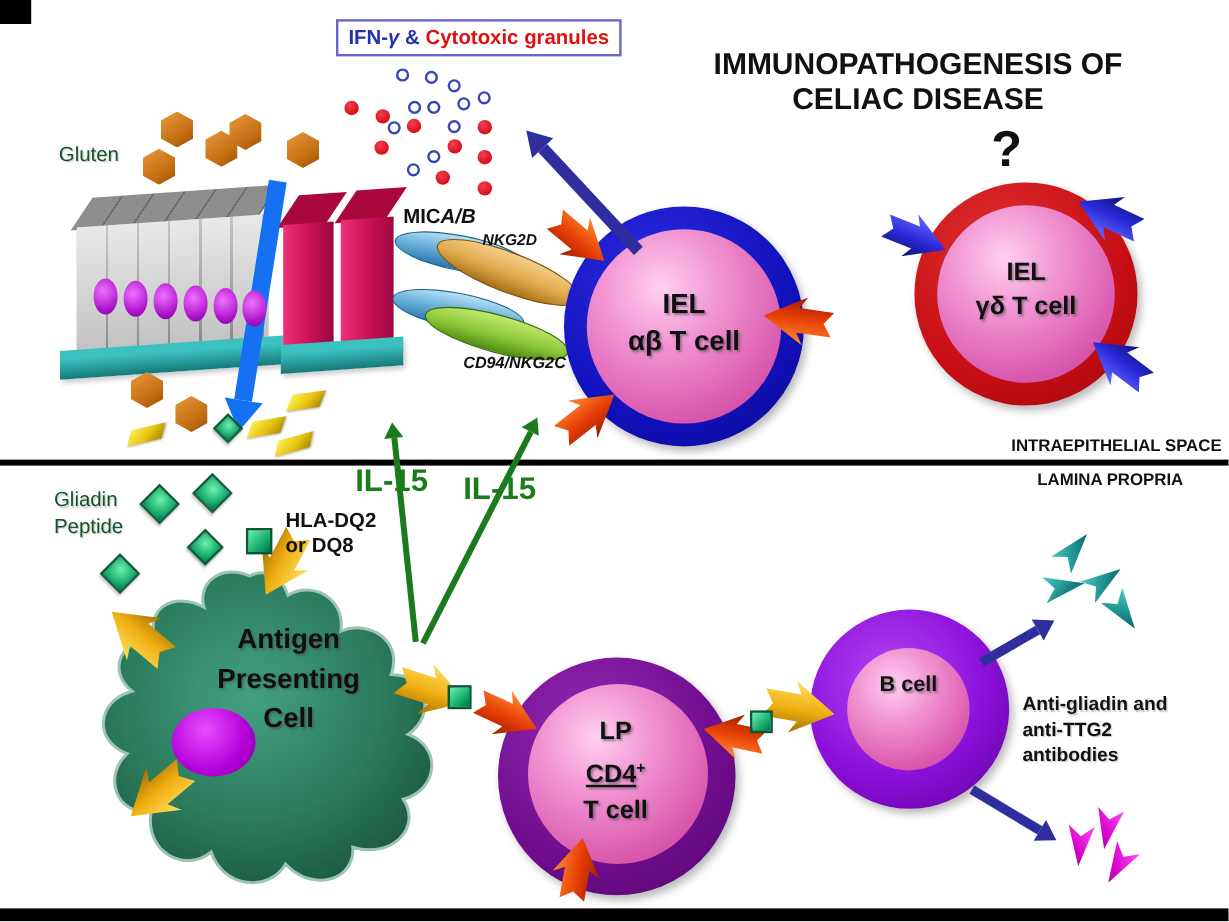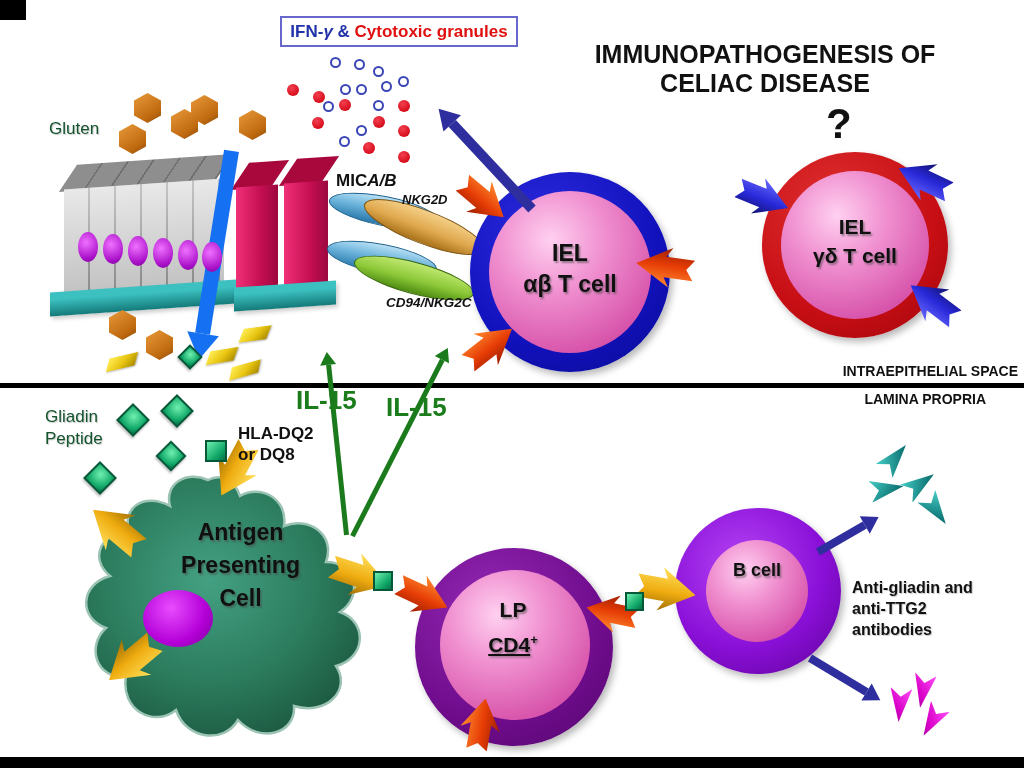--- a/index.html
+++ b/index.html
@@ -137,20 +137,21 @@
   <div class="flag yellow" style="left:206px;top:448px;width:58px;height:44px;transform:rotate(118deg);"></div>
   <div class="flag yellow" style="left:86px;top:506px;width:60px;height:46px;transform:rotate(-140deg);"></div>
   <div class="flag yellow" style="left:102px;top:638px;width:60px;height:46px;transform:rotate(140deg);"></div>
   <div class="flag yellow" style="left:330px;top:554px;width:60px;height:44px;transform:rotate(18deg);"></div>
 
   <div class="ring purple" style="left:415px;top:548px;width:198px;height:198px;"></div>
   <div class="cell-body" style="left:440px;top:570px;width:150px;height:150px;"></div>
   <div class="cell-label" style="left:423px;top:581px;width:180px;font-size:21px;line-height:30px;margin-top:14px;">
     <div style="position:static;">LP</div>
     <div style="position:static;"><span style="position:static;text-decoration:underline;">CD4</span><sup style="position:static;font-size:0.62em;">+</sup></div>
+    <div style="position:static;">T cell</div>
   </div>
   <div class="flag orange" style="left:396px;top:576px;width:54px;height:40px;transform:rotate(25deg);"></div>
   <div class="flag orange" style="left:586px;top:594px;width:52px;height:38px;transform:rotate(192deg);"></div>
   <div class="flag orange" style="left:455px;top:704px;width:52px;height:40px;transform:rotate(-80deg);"></div>
 
   <div class="ring violet" style="left:675px;top:508px;width:166px;height:166px;"></div>
   <div class="cell-body" style="left:706px;top:540px;width:102px;height:102px;"></div>
   <div class="cell-label" style="left:692px;top:560px;width:130px;font-size:18px;">B cell</div>
   <div class="flag yellow" style="left:636px;top:568px;width:60px;height:44px;transform:rotate(10deg);"></div>
 

